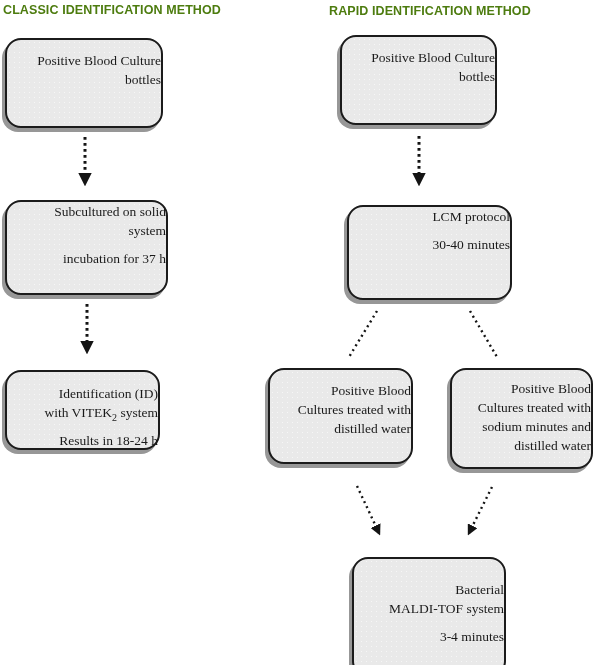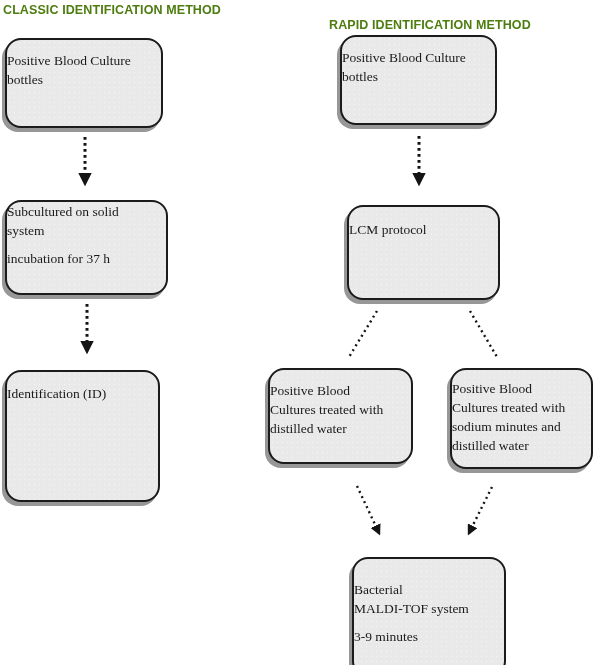--- a/index.html
+++ b/index.html
@@ -29,21 +29,21 @@
     white-space:nowrap;
   }
   .node{
     position:absolute;
     background-color:var(--box-fill);
     background-image:radial-gradient(#f6f6f6 0.8px, rgba(0,0,0,0) 1px);
     background-size:5px 5px;
     border:2.5px solid var(--box-border);
     border-radius:16px;
     box-shadow:-3px 4px 0 0 var(--box-shadow);
-    text-align:left;
+    text-align:right;
     font-size:13.5px;
     line-height:19px;
   }
   .node .line{white-space:nowrap;}
   .node .line.gap{margin-top:9px;}
   sub{font-size:10px;line-height:0;}
   svg.arrows{position:absolute;left:0;top:0;pointer-events:none;}
   svg.arrows path.shaft{fill:none;stroke:var(--arrow);}
   svg.arrows .head{fill:var(--arrow);stroke:none;}
   .shaft.vert{stroke-width:3;stroke-dasharray:2.8 3.2;}
@@ -64,58 +64,61 @@
     <path class="shaft vert" d="M87,304 L87,351" marker-end="url(#ah)"></path>
     <path class="shaft vert" d="M419,136 L419,183" marker-end="url(#ah)"></path>
     <path class="shaft diag" d="M377,311 L349,357"></path>
     <path class="shaft diag" d="M470,311 L497,357"></path>
     <path class="shaft diag" d="M357,486 L379,533" marker-end="url(#ah)"></path>
     <path class="shaft diag" d="M492,487 L469,533" marker-end="url(#ah)"></path>
   </svg>
 
   <div class="heading" style="left:3px;top:3px;">CLASSIC IDENTIFICATION METHOD</div>
 
-  <div class="heading" style="left:329px;top:18px;">RAPID IDENTIFICATION METHOD</div>
+  <div class="heading" style="left:329px;top:4px;">RAPID IDENTIFICATION METHOD</div>
 
   <div class="node" style="left:5px;top:38px;width:158px;height:90px;padding-top:11px;">
     <div class="line">Positive Blood Culture</div>
     <div class="line">bottles</div>
   </div>
 
   <div class="node" style="left:5px;top:200px;width:163px;height:95px;">
     <div class="line">Subcultured on solid</div>
     <div class="line">system</div>
     <div class="line gap">incubation for 37 h</div>
   </div>
 
-  <div class="node" style="left:5px;top:370px;width:155px;height:132px;padding-top:12px;">
+  <div class="node" style="left:5px;top:370px;width:155px;height:80px;padding-top:12px;">
     <div class="line">Identification (ID)</div>
+    <div class="line"><span>with VITEK</span><sub>2</sub><span> system</span></div>
+    <div class="line gap">Results in 18-24 h</div>
   </div>
 
   <div class="node" style="left:340px;top:35px;width:157px;height:90px;padding-top:11px;">
     <div class="line">Positive Blood Culture</div>
     <div class="line">bottles</div>
   </div>
 
-  <div class="node" style="left:347px;top:205px;width:153px;height:95px;padding-top:13px;">
+  <div class="node" style="left:347px;top:205px;width:165px;height:95px;">
     <div class="line">LCM protocol</div>
+    <div class="line gap">30-40 minutes</div>
   </div>
 
   <div class="node" style="left:268px;top:368px;width:145px;height:96px;padding-top:11px;">
     <div class="line">Positive Blood</div>
     <div class="line">Cultures treated with</div>
     <div class="line">distilled water</div>
   </div>
 
   <div class="node" style="left:450px;top:368px;width:143px;height:101px;padding-top:9px;">
     <div class="line">Positive Blood</div>
     <div class="line">Cultures treated with</div>
     <div class="line">sodium minutes and</div>
     <div class="line">distilled water</div>
   </div>
 
   <div class="node" style="left:352px;top:557px;width:154px;height:120px;padding-top:21px;">
     <div class="line">Bacterial</div>
     <div class="line">MALDI-TOF system</div>
-    <div class="line gap">3-9 minutes</div>
+    <div class="line gap">3-4 minutes</div>
   </div>
 
 </div>
 
 </body></html>

